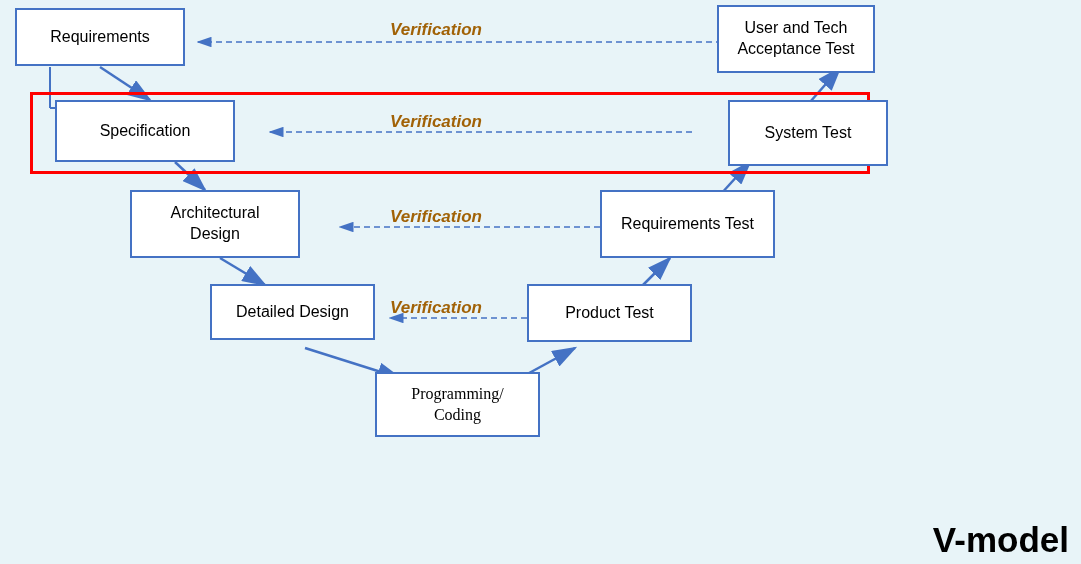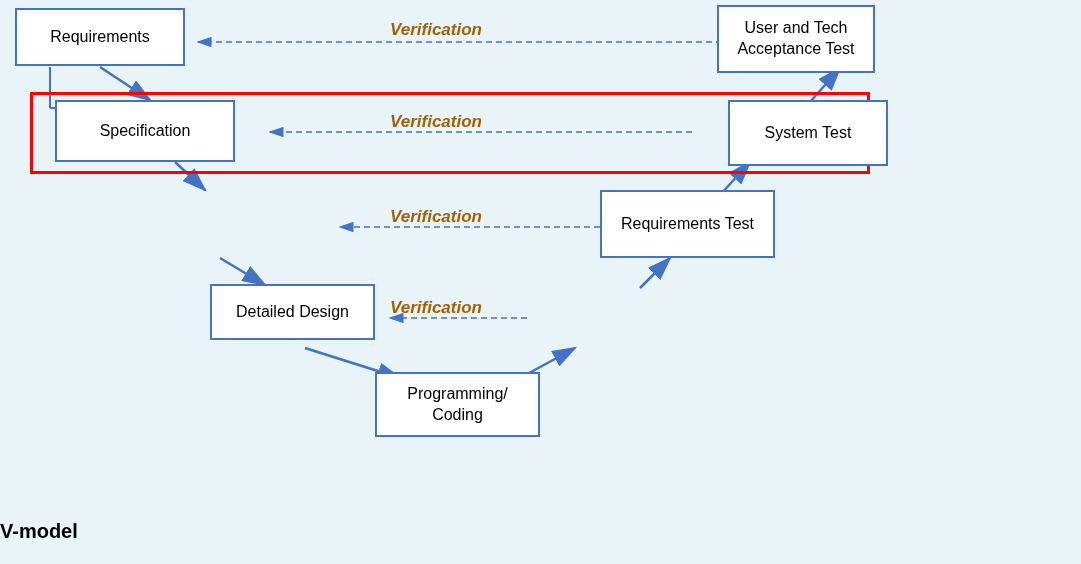--- a/index.html
+++ b/index.html
@@ -49,25 +49,25 @@
     .arch-testing-label {
       position: absolute;
       font-size: 22px;
       font-weight: bold;
       color: #a0a0c0;
       font-style: italic;
       line-height: 1.2;
     }
 
     .title {
-      text-align: left;
-      font-size: 20px;
+      text-align: right;
+      font-size: 35px;
       font-weight: bold;
       color: #000;
-      padding: 10px 2px 5px 0;
+      padding: 10px 12px 5px 0;
     }
 
     svg.arrows {
       position: absolute;
       top: 0;
       left: 0;
       width: 1081px;
       height: 510px;
       pointer-events: none;
     }
@@ -128,31 +128,37 @@
   </div>
 
   <div class="box" style="left: 55px; top: 100px; width: 180px; height: 62px;">
     <span>Specification</span>
   </div>
 
   <div class="box" style="left: 692px; top: 100px; width: 160px; height: 66px; margin-left: 36px;">
     <span>System Test</span>
   </div>
 
+  <div class="box" style="left: 130px; top: 190px; width: 170px; height: 68px;">
+    <span>Architectural<br>Design</span>
+  </div>
 
   <div class="box" style="left: 600px; top: 190px; width: 175px; height: 68px;">
     <span>Requirements Test</span>
   </div>
 
   <div class="box" style="left: 210px; top: 284px; width: 165px; height: 56px;">
     <span>Detailed Design</span>
   </div>
 
+  <div class="box" style="left: 527px; top: 284px; width: 165px; height: 58px;">
+    <span>Product Test</span>
+  </div>
 
-  <div class="box" style="left: 375px; top: 372px; width: 165px; height: 65px;">
+  <div class="box" style="left: 375px; top: 372px; width: 165px; height: 65px; font-family: Liberation Serif, serif;">
     <span>Programming/<br>Coding</span>
   </div>
 
   <div class="verification-label" style="left: 390px; top: 20px;">
     <span>Verification</span>
   </div>
 
   <div class="verification-label" style="left: 390px; top: 112px;">
     <span>Verification</span>
   </div>

